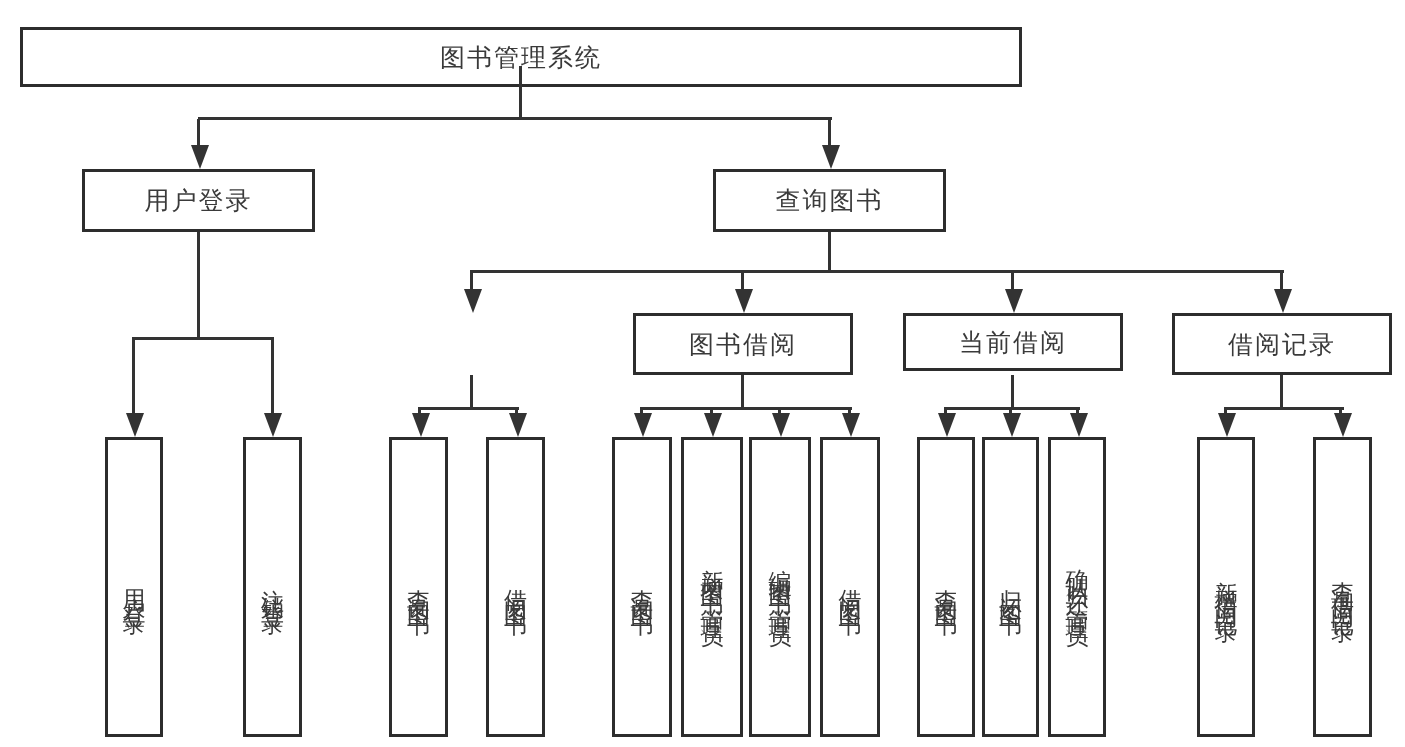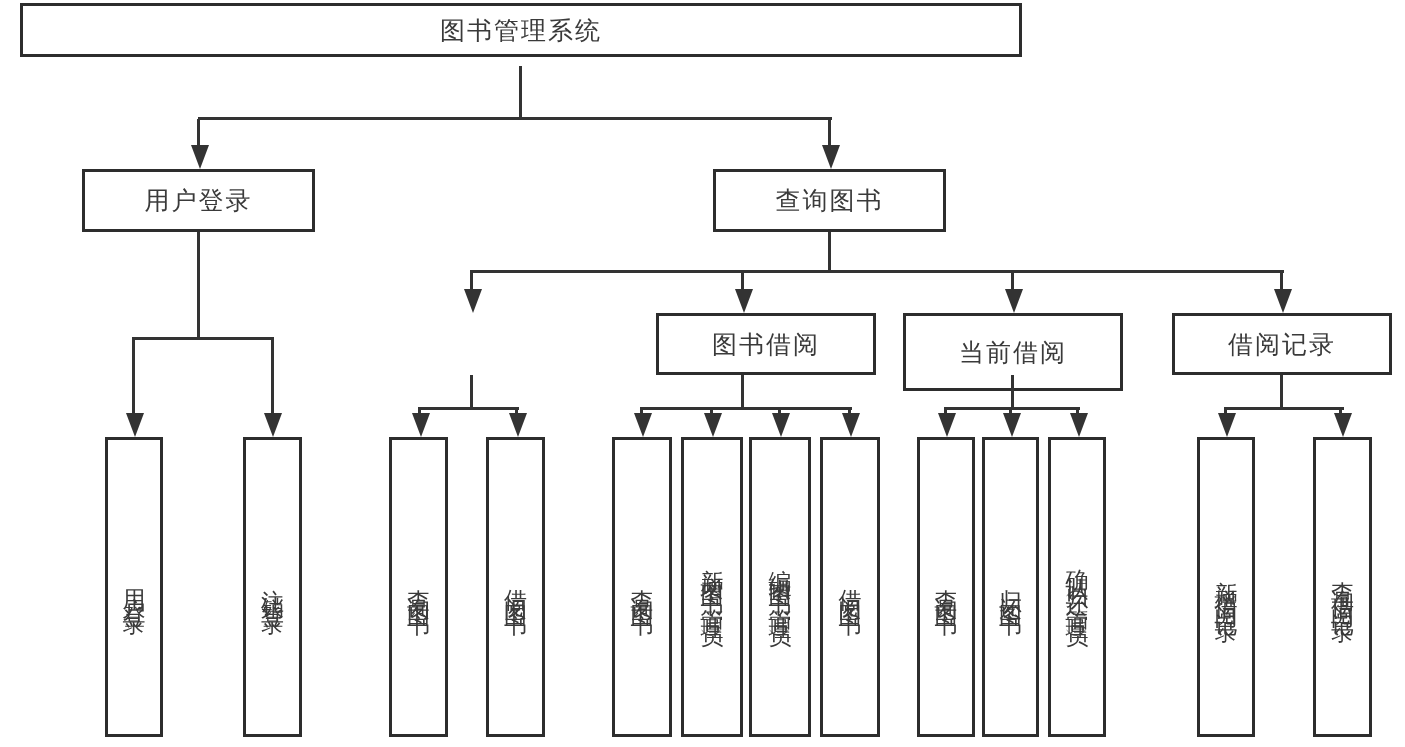--- a/index.html
+++ b/index.html
@@ -37,26 +37,26 @@
   .vline { position: absolute; width: 3px; background: #333333; }
   .hline { position: absolute; height: 3px; background: #333333; }
   .ahead {
     position: absolute;
     width: 0; height: 0;
     border-left: 9px solid transparent;
     border-right: 9px solid transparent;
     border-top: 24px solid #333333;
   }
   
-  #n-root            { left: 20px;   top: 3px;  width: 1002px; height: 54px; }
+  #n-root            { left: 20px;   top: 27px;  width: 1002px; height: 60px; }
   #n-user-login      { left: 82px;   top: 169px; width: 233px;  height: 63px; }
   #n-book-mgmt       { left: 713px;  top: 169px; width: 233px;  height: 63px; }
   #n-new-book-rec    { left: 362px;  top: 313px; width: 220px;  height: 62px; }
-  #n-book-borrow     { left: 633px;  top: 313px; width: 220px;  height: 62px; margin-left: 23px; }
-  #n-current-borrow  { left: 903px;  top: 313px; width: 220px;  height: 78px; }
+  #n-book-borrow     { left: 633px;  top: 313px; width: 220px;  height: 62px; }
+  #n-current-borrow  { left: 903px;  top: 313px; width: 220px;  height: 58px; }
   #n-borrow-records  { left: 1172px; top: 313px; width: 220px;  height: 62px; }
   .leaf { top: 437px; height: 300px; }
   #n-leaf-user-login     { left: 105px;  width: 58px; }
   #n-leaf-logout         { left: 243px;  width: 59px; }
   #n-leaf-query-book-1   { left: 389px;  width: 59px; }
   #n-leaf-borrow-book-1  { left: 486px;  width: 59px; }
   #n-leaf-query-book-2   { left: 612px;  width: 60px; }
   #n-leaf-add-book       { left: 681px;  width: 62px; }
   #n-leaf-edit-book      { left: 749px;  width: 62px; }
   #n-leaf-borrow-book-2  { left: 820px;  width: 60px; }

